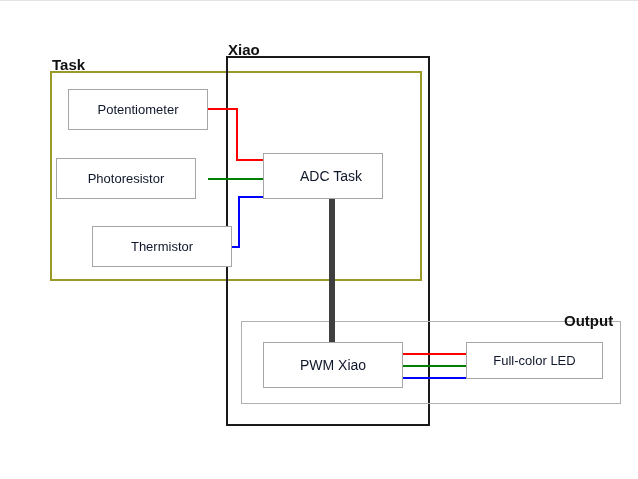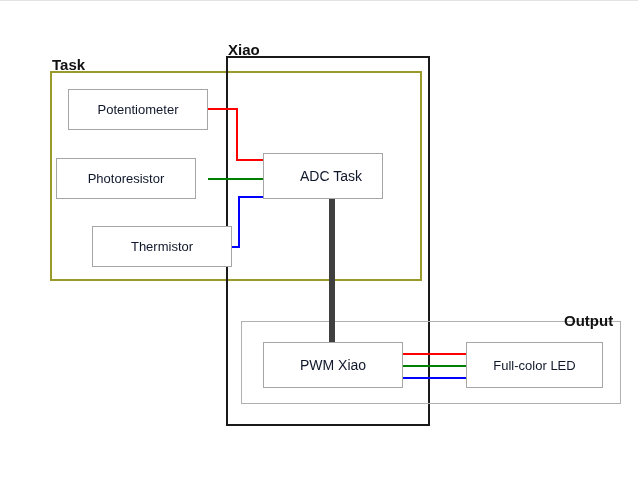--- a/index.html
+++ b/index.html
@@ -67,21 +67,21 @@
     justify-content: center;
     font-size: 13px;
     color: #0f172a;
     white-space: nowrap;
   }
   .node-potentiometer { left: 68px;  top: 88px;  width: 140px; height: 41px; }
   .node-photoresistor { left: 56px;  top: 157px; width: 140px; height: 41px; }
   .node-thermistor    { left: 68px;  top: 225px; width: 140px; height: 41px; margin-left: 24px; }
   .node-adc-task      { left: 263px; top: 152px; width: 120px; height: 46px; font-size: 14px; padding-left: 16px; }
   .node-pwm-task      { left: 263px; top: 341px; width: 140px; height: 46px; font-size: 14px; }
-  .node-led           { left: 466px; top: 341px; width: 137px; height: 46px; }
+  .node-led           { left: 466px; top: 341px; width: 137px; height: 37px; }
 
   
   .wire {
     position: absolute;
   }
   .wire-h { height: 0; border-top-width: 2px; border-top-style: solid; }
   .wire-v { width: 0;  border-left-width: 2px; border-left-style: solid; }
 
   
   .red-seg-a { left: 208px; top: 107px; width: 30px; border-top-color: #ff0000; }

